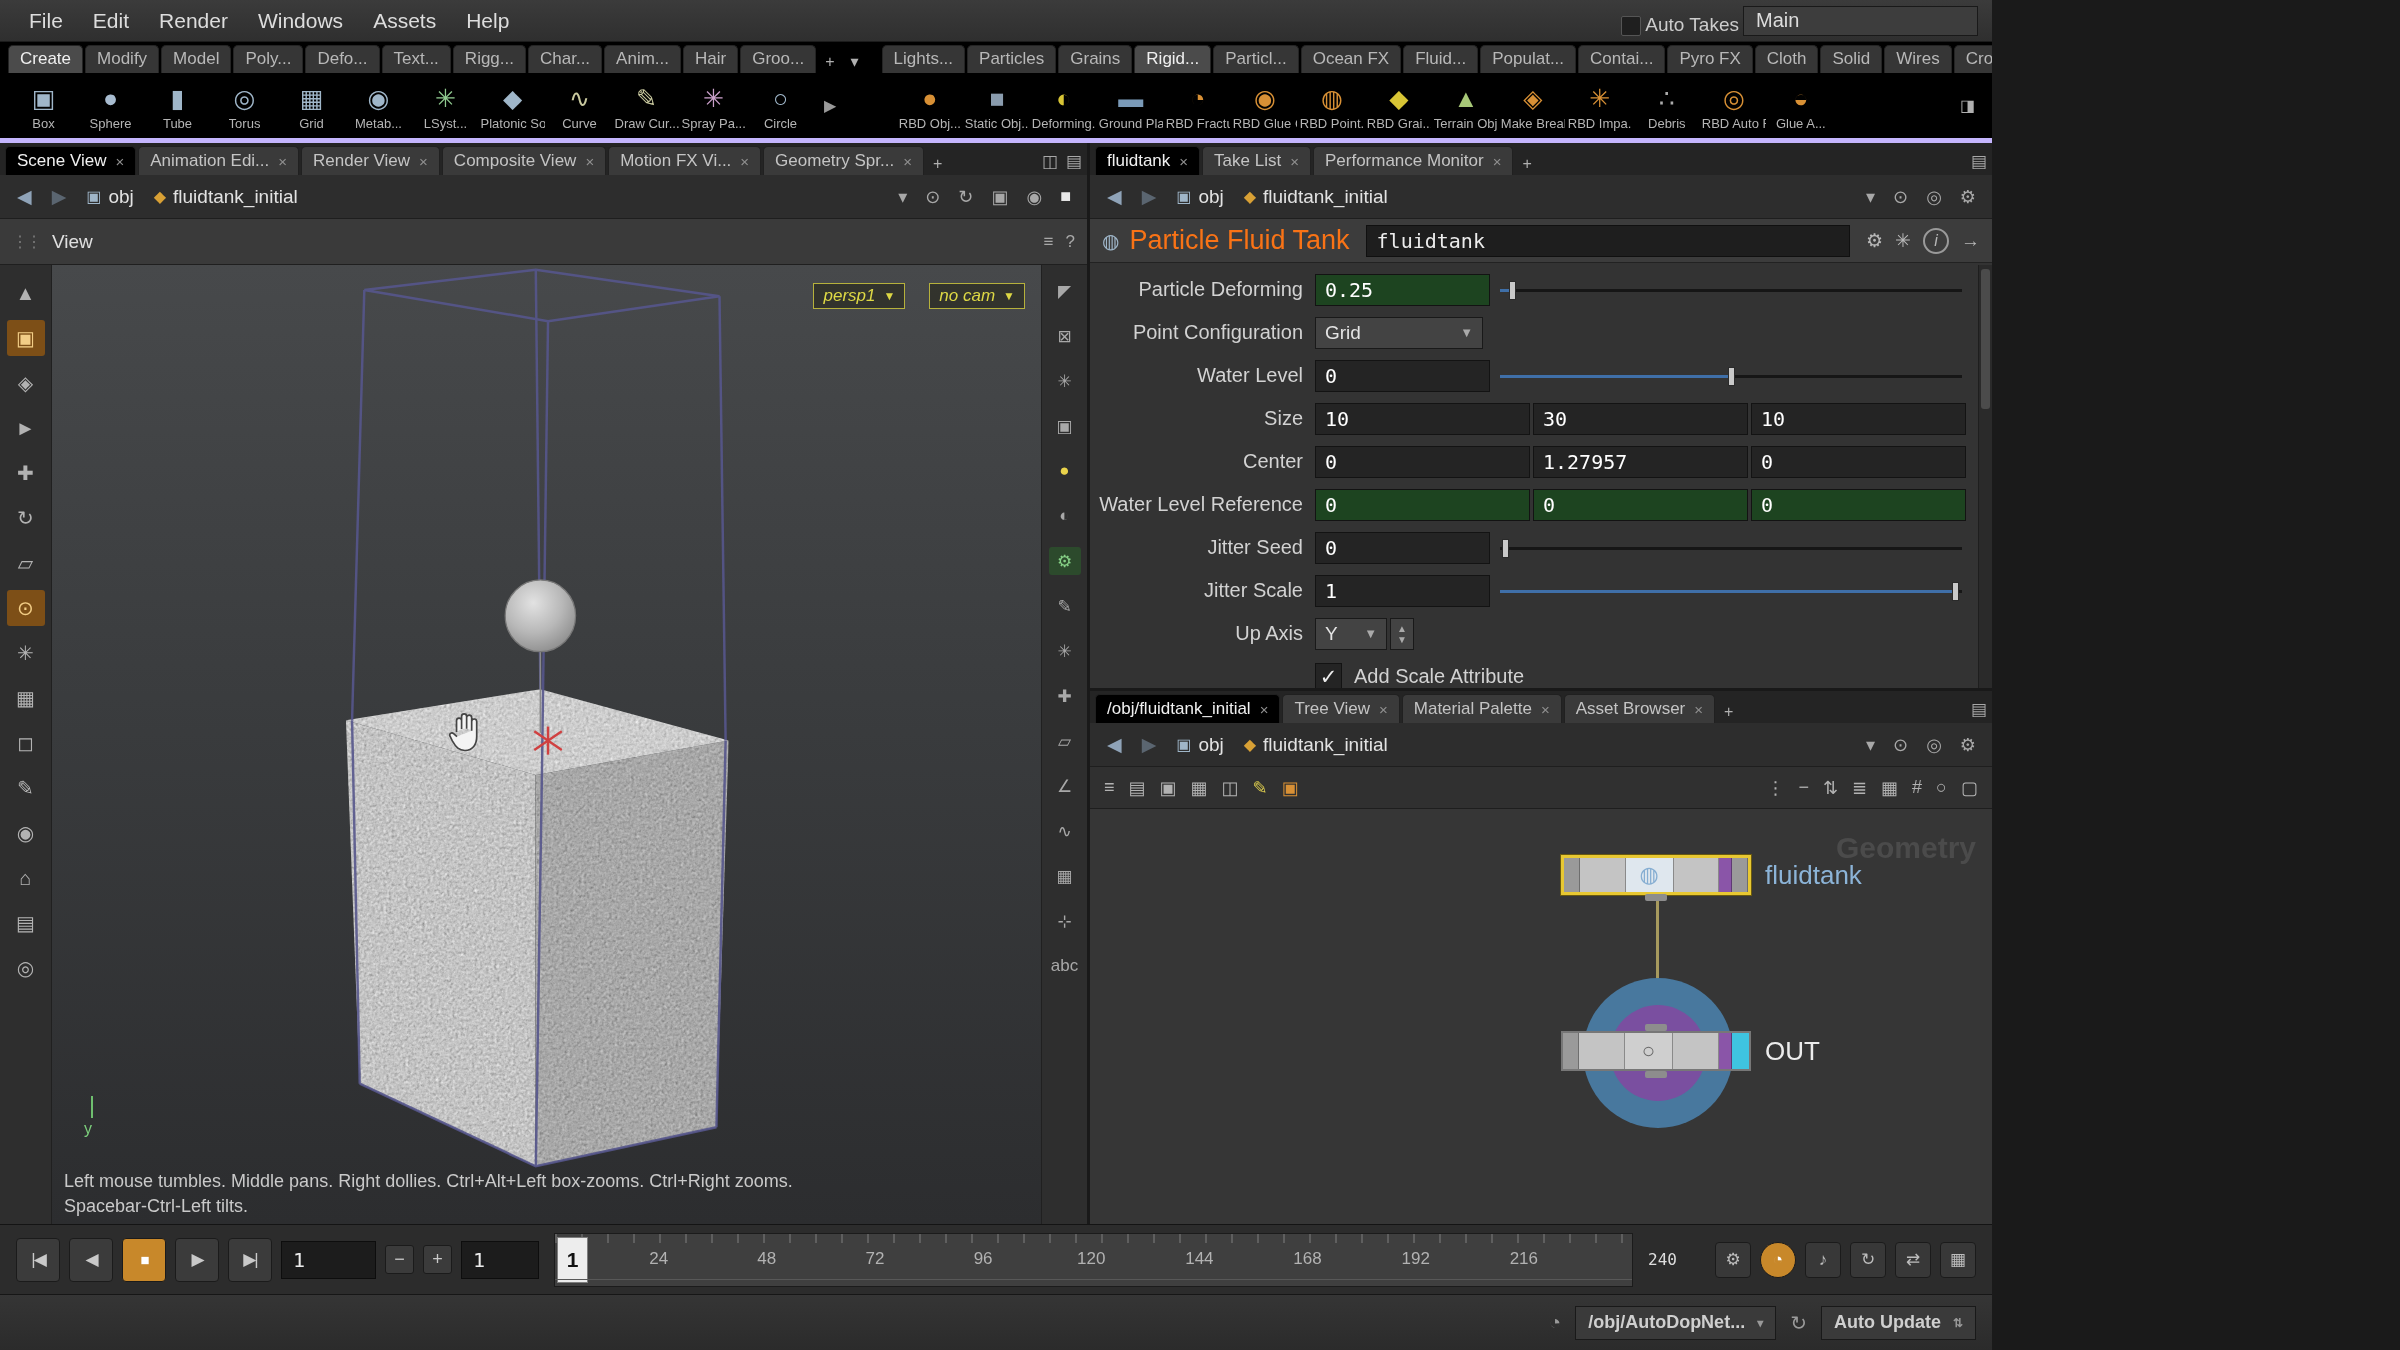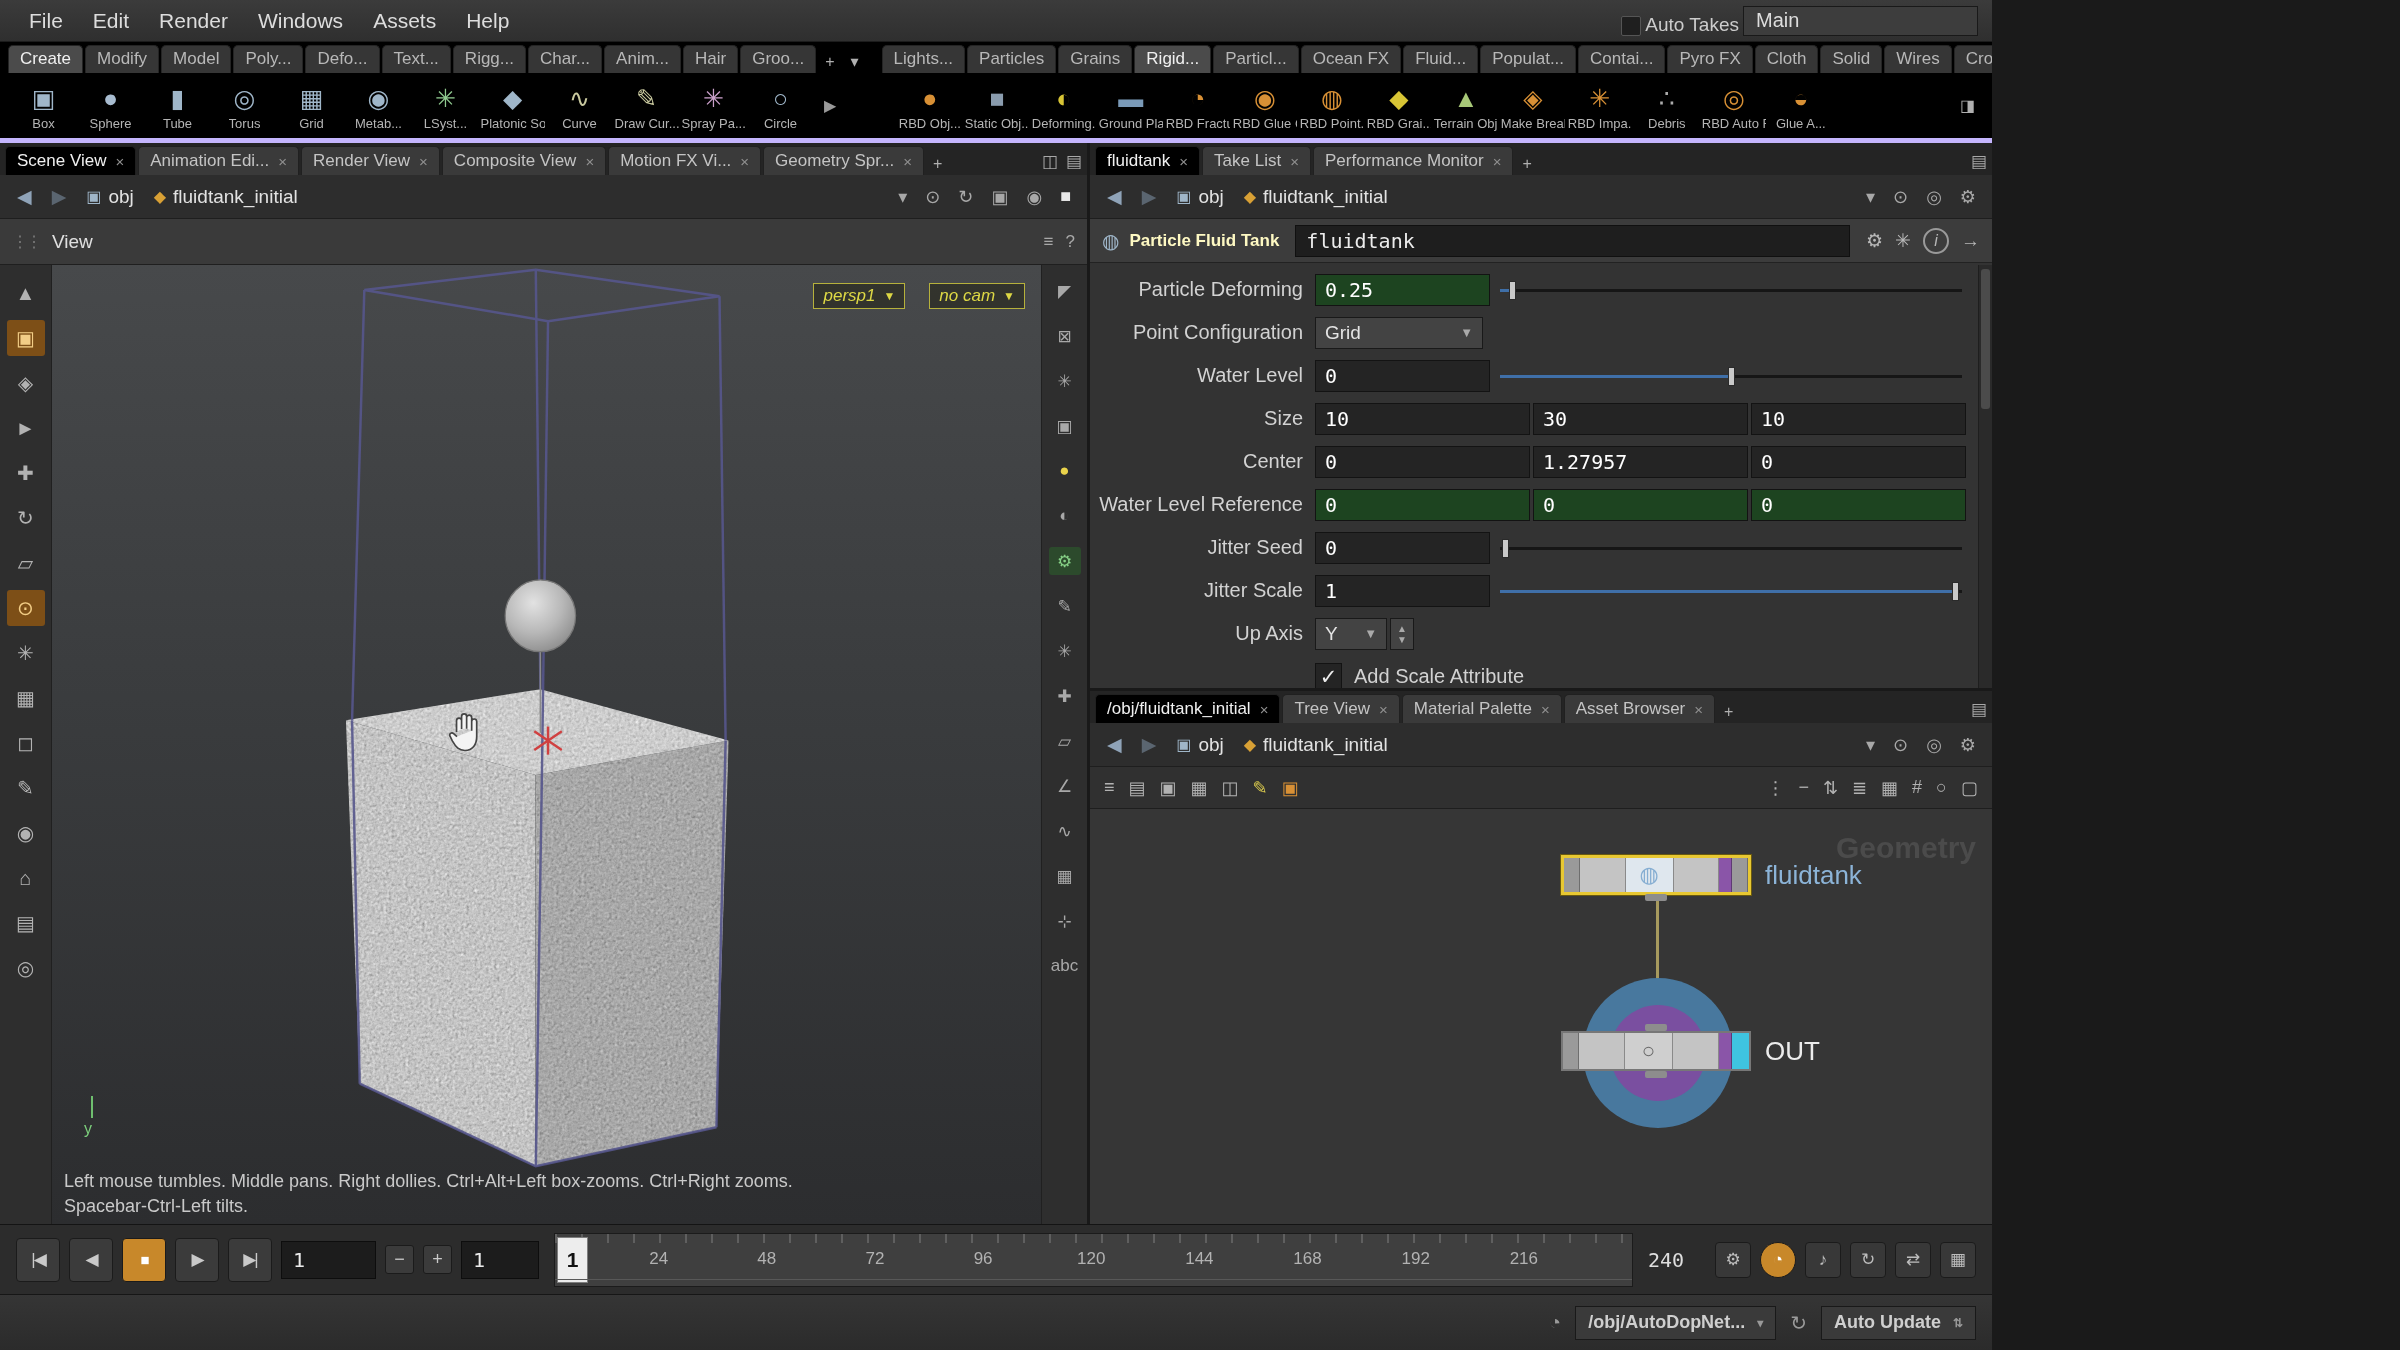--- a/index.html
+++ b/index.html
@@ -83,21 +83,21 @@
   .axis-hint{position:absolute;left:32px;bottom:86px;color:#7ccf7c;font-size:16px;}
   .axis-hint::before{content:"";position:absolute;left:7px;bottom:20px;width:2px;height:22px;background:#6fbf6f;}
   .cursor-hand{position:absolute;left:40%;top:46.5%;}
 
   
   .params-pane{height:548px;flex:none;display:flex;flex-direction:column;background:#333;
     border-bottom:3px solid #191919;position:relative;}
   .param-header{height:44px;flex:none;background:#3c3c3c;display:flex;align-items:center;
     padding:0 12px;gap:10px;border-bottom:1px solid #222;}
   .ph-node-icon{font-size:20px;color:#9fb6c9;}
-  .ph-title{font-size:17px;color:#fef9c3;font-weight:bold;white-space:nowrap;}
+  .ph-title{font-size:27px;color:#f97316;font-weight:normal;white-space:nowrap;}
   .ph-name{flex:1;height:32px;background:#1e1e1e;border:1px solid #101010;color:#ececec;
     font-size:20px;display:flex;align-items:center;padding:0 10px;margin:0 6px;}
   .ph-icons{display:flex;gap:12px;align-items:center;}
   .ph-icon{color:#b8b8b8;font-size:19px;}
   .ph-icon.circ{width:26px;height:26px;border:2px solid #9a9a9a;border-radius:50%;
     display:flex;align-items:center;justify-content:center;font-size:16px;font-style:italic;}
 
   .param-rows{flex:1;padding:6px 26px 0 0;display:flex;flex-direction:column;gap:2px;overflow:hidden;}
   .prow{display:flex;align-items:center;height:41px;flex:none;}
   .plabel{width:225px;flex:none;text-align:right;font-size:20px;color:#d2d2d2;padding-right:12px;white-space:nowrap;}
@@ -164,21 +164,21 @@
   .tl-field.narrow{width:78px;}
   .tl-small{width:29px;height:29px;flex:none;background:#3b3b3b;border:1px solid #1b1b1b;border-radius:3px;
     display:flex;align-items:center;justify-content:center;color:#c9c9c9;font-size:18px;}
   .tl-ruler{flex:1;height:54px;background:#3f3f3f;border:1px solid #1b1b1b;position:relative;margin:0 6px;}
   .tl-ruler::before{content:"";position:absolute;top:0;left:0;right:0;height:9px;
     background:repeating-linear-gradient(90deg,#5f5f5f 0 2px,transparent 2px 26px);}
   .tl-ruler::after{content:"";position:absolute;bottom:6px;left:0;right:0;height:1px;background:#585858;}
   .tick-label{position:absolute;top:15px;transform:translateX(-50%);font-size:17px;color:#b2b2b2;}
   .frame-marker{position:absolute;left:2px;top:3px;width:31px;height:46px;background:#ededed;color:#111;
     font-size:21px;font-weight:bold;display:flex;align-items:center;justify-content:center;border:1px solid #7e7e7e;}
-  .tl-end{font-size:20px;color:#dedede;width:58px;flex:none;}
+  .tl-end{font-size:16px;color:#dedede;width:58px;flex:none;}
   .tl-icons{display:flex;gap:9px;align-items:center;}
   .tl-icon{width:36px;height:36px;background:#383838;border:1px solid #1b1b1b;border-radius:4px;
     display:flex;align-items:center;justify-content:center;color:#bdbdbd;font-size:17px;}
   .tl-icon.amber{background:#c8882a;color:#fff;border-radius:50%;}
 
   
   .statusbar{height:56px;flex:none;background:linear-gradient(#353535,#2b2b2b);border-top:1px solid #161616;
     display:flex;align-items:center;padding:0 16px;gap:14px;}
   .sb-icon{color:#9a9a9a;font-size:20px;}
   .sb-drop{height:34px;background:#3a3a3a;border:1px solid #191919;display:flex;align-items:center;

